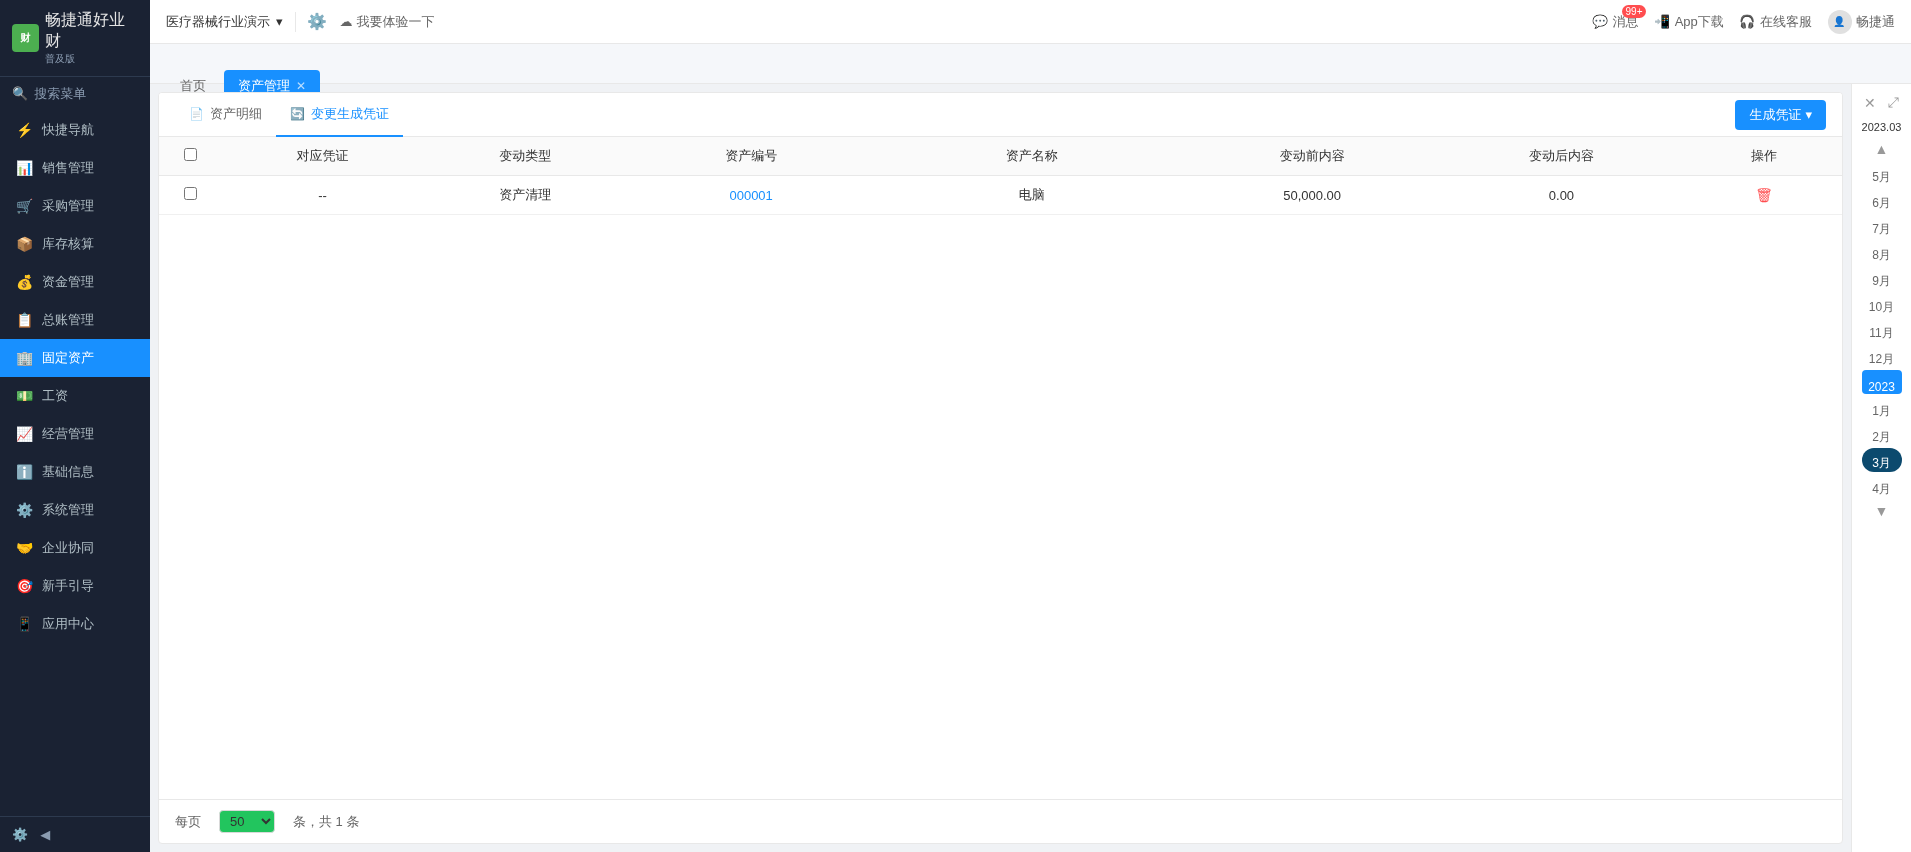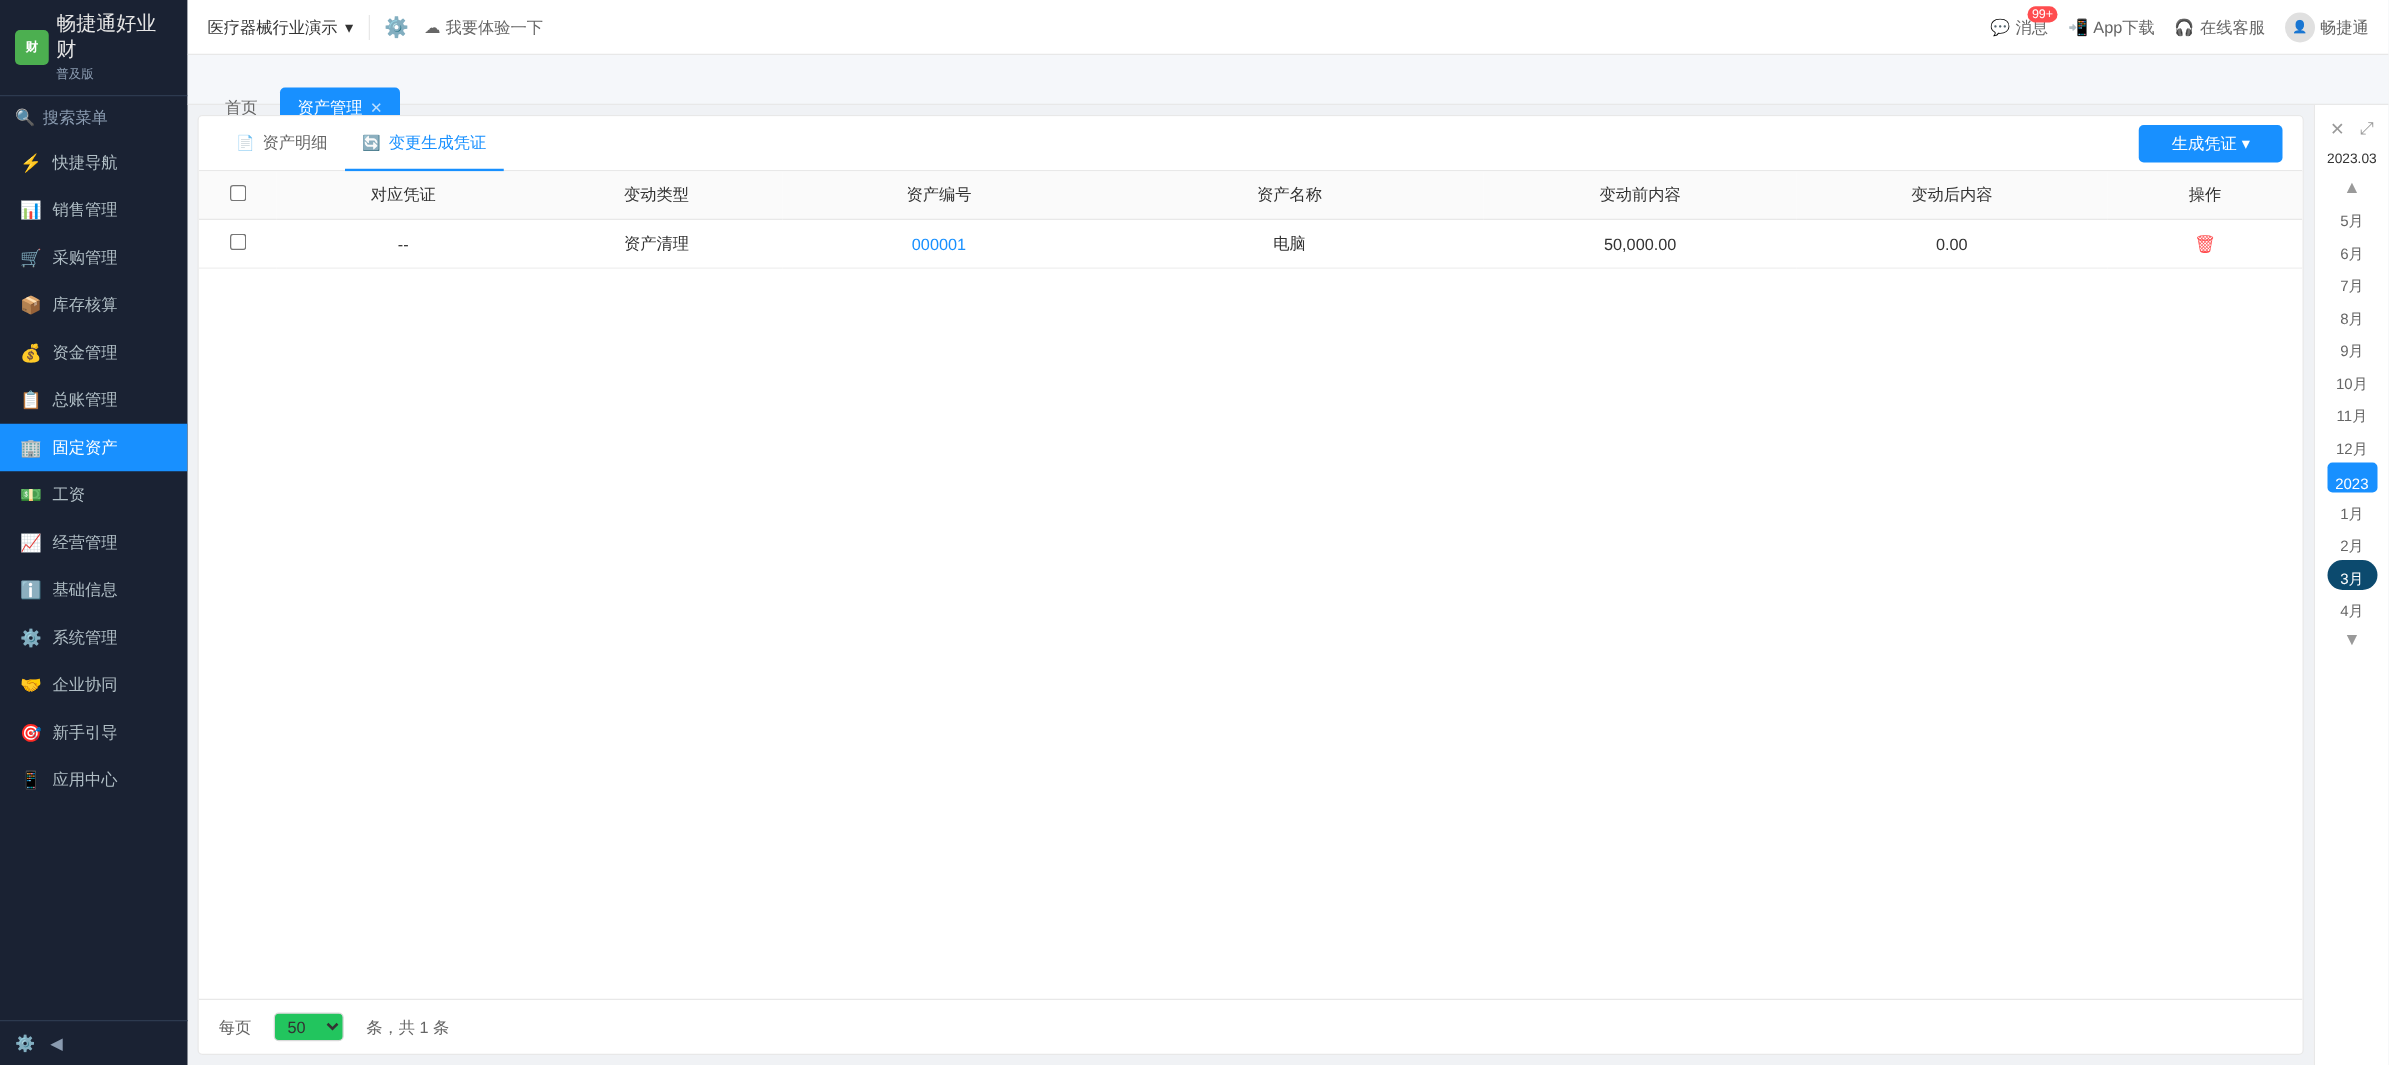--- a/index.html
+++ b/index.html
@@ -161,21 +161,21 @@
     }
     .sub-tab.active { color: #1890ff; border-bottom-color: #1890ff; }
     .sub-tab-icon { font-size: 12px; }
 
     
     .generate-btn {
       margin-left: auto;
       display: flex; align-items: center; gap: 4px;
       background: #1890ff; color: white;
       border: none; border-radius: 4px;
-      padding: 6px 26px; cursor: pointer; font-size: 13px;
+      padding: 6px 14px; cursor: pointer; font-size: 13px;
     }
 
     
     .table-wrapper {
       flex: 1;
       overflow: auto;
     }
     table {
       width: 100%;
       border-collapse: collapse;

